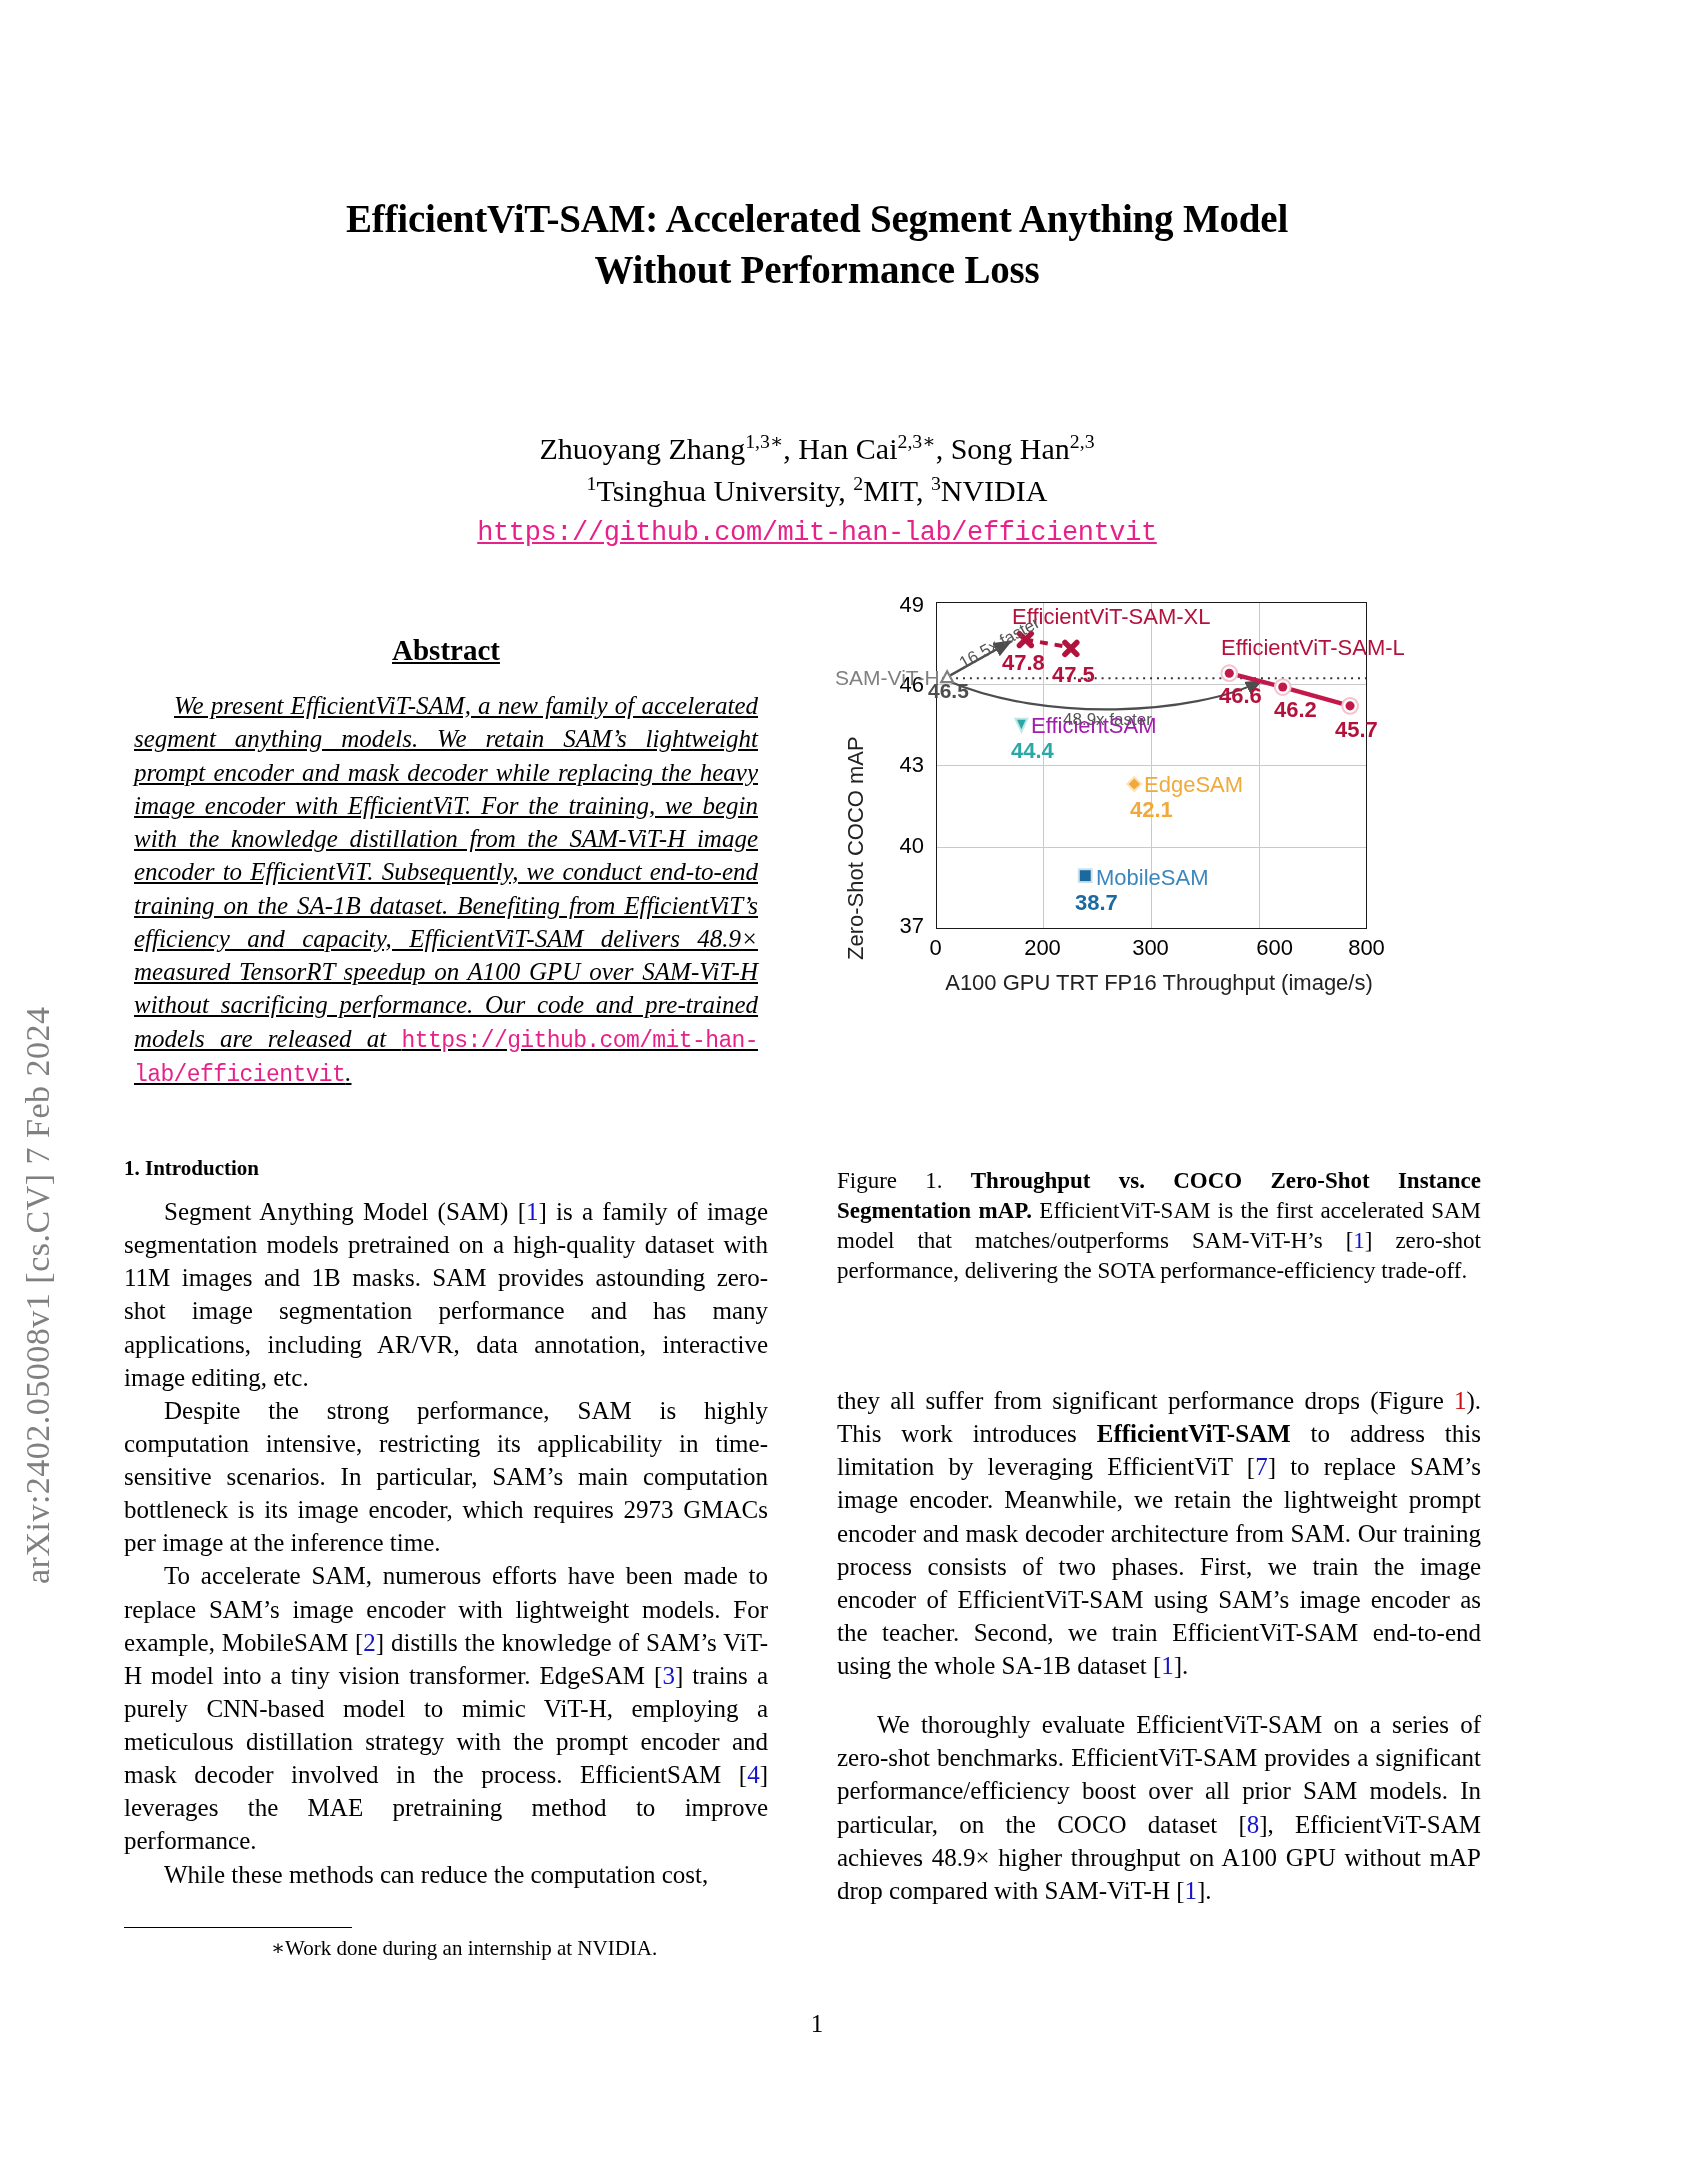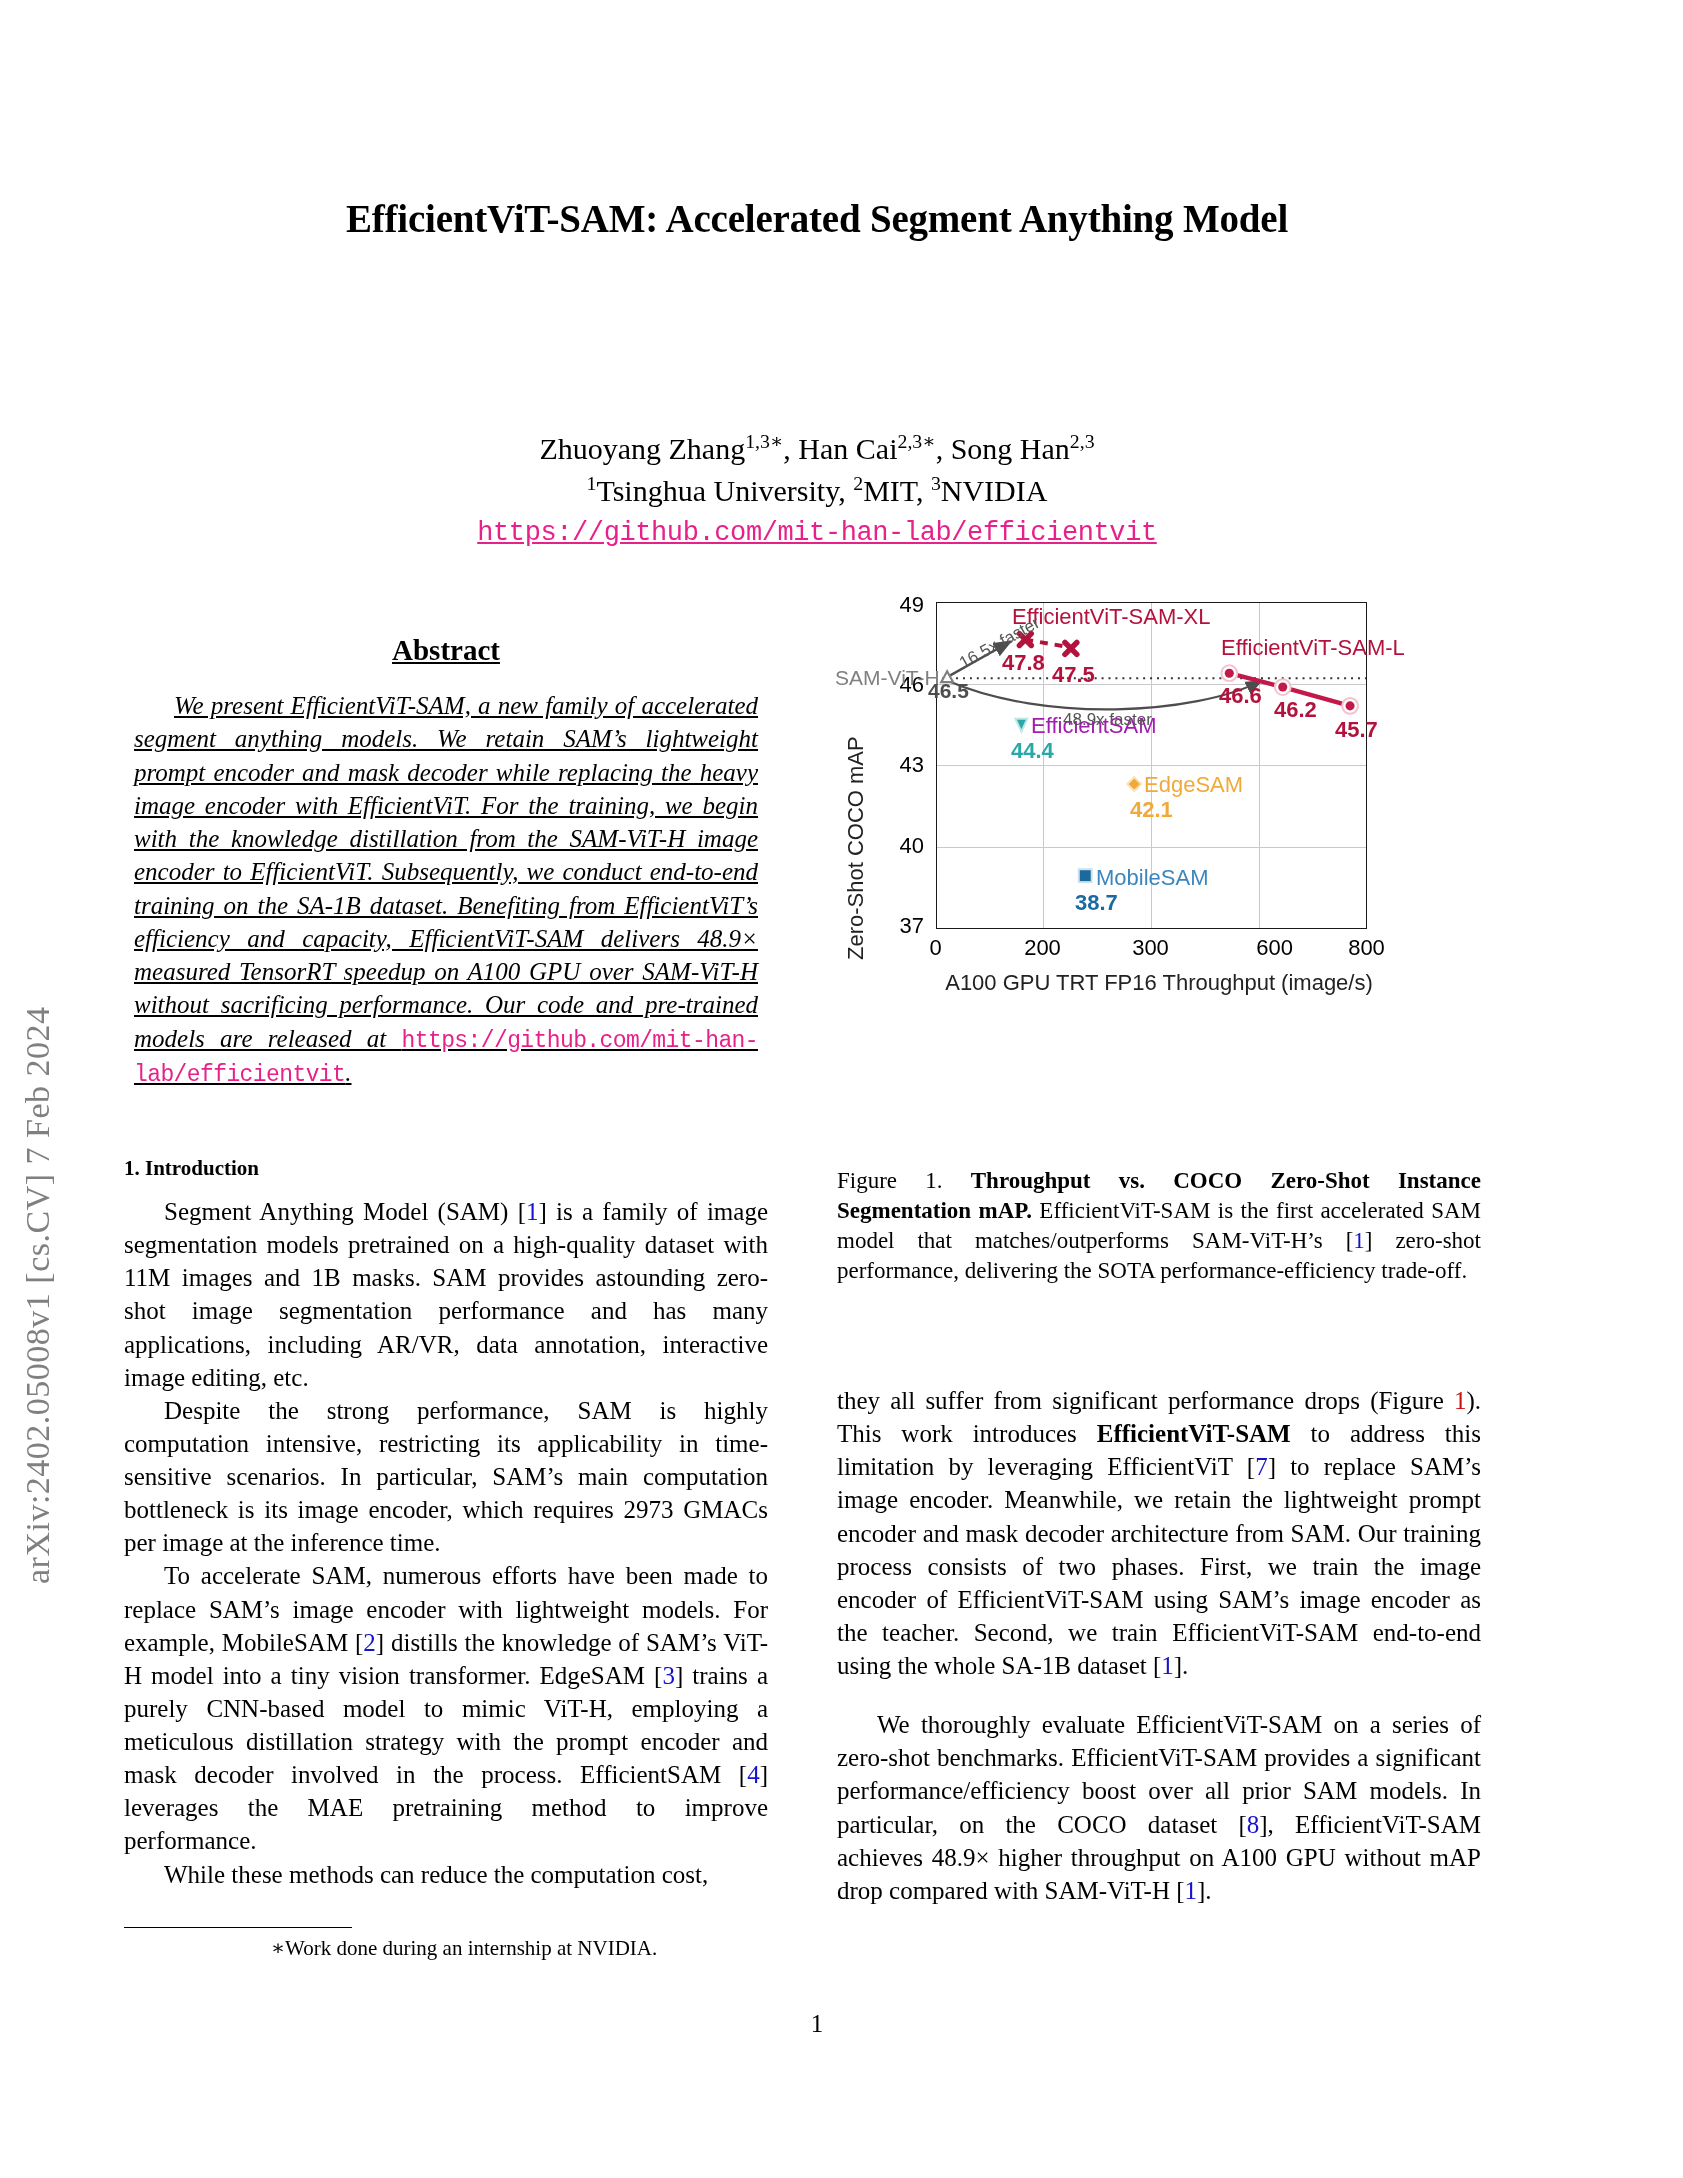--- a/index.html
+++ b/index.html
@@ -189,20 +189,21 @@
 
 <div id="arxiv-stamp">
   <span>arXiv:2402.05008v1  [cs.CV]  7 Feb 2024</span>
 </div>
 
 <div id="page">
 
   <div id="title-block">
     <div id="paper-title">
       <span>EfficientViT-SAM: Accelerated Segment Anything Model</span><br>
+      <span>Without Performance Loss</span>
     </div>
   </div>
 
   <div id="author-block">
     <div class="author-line"><span>Zhuoyang Zhang</span><sup>1,3∗</sup><span>, Han Cai</span><sup>2,3∗</sup><span>, Song Han</span><sup>2,3</sup></div>
     <div class="author-line"><sup>1</sup><span>Tsinghua University, </span><sup>2</sup><span>MIT, </span><sup>3</sup><span>NVIDIA</span></div>
     <a id="repo-url" href="#">https://github.com/mit-han-lab/efficientvit</a>
   </div>
 
   <div class="col" id="col-left">

